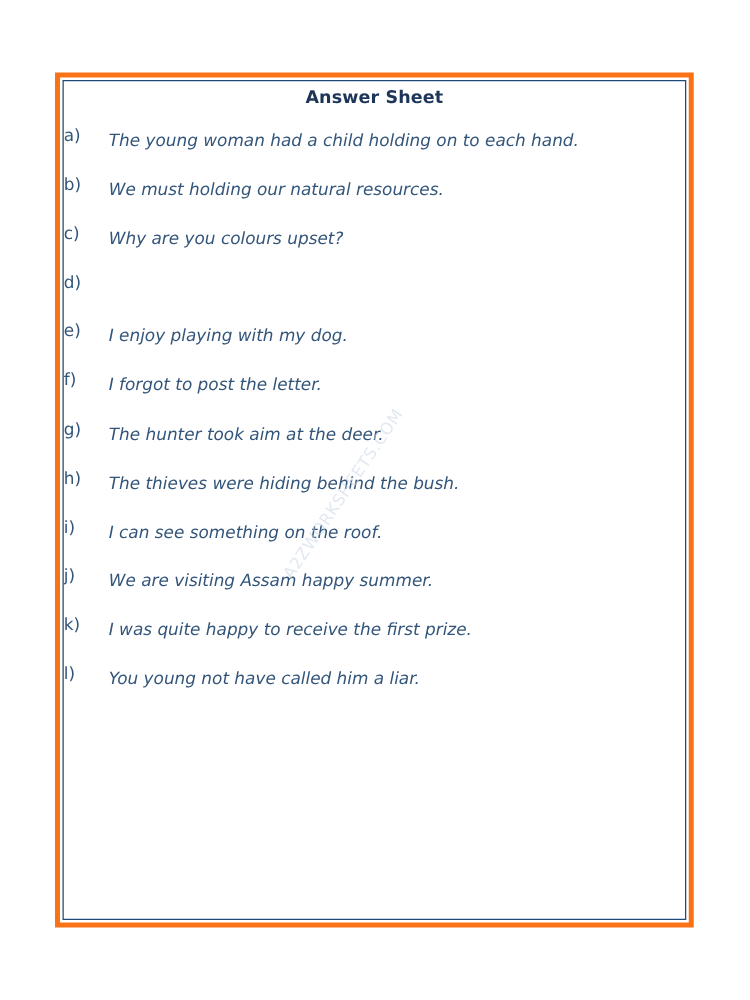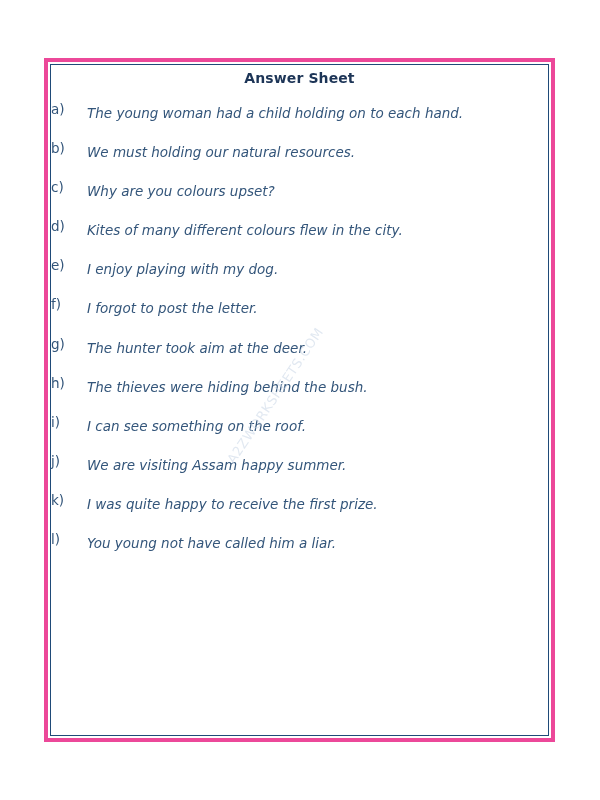--- a/index.html
+++ b/index.html
@@ -13,21 +13,21 @@
       position: relative;
       overflow: hidden;
       font-family: "DejaVu Sans", sans-serif;
     }
     .page-frame {
       position: absolute;
       left: 44px;
       top: 58px;
       width: 503px;
       height: 676px;
-      border: 4px solid #ec4899;
+      border: 4px solid #f97316;
     }
     .inner-frame {
       position: absolute;
       left: 2px;
       top: 2px;
       right: 2px;
       bottom: 2px;
       border: 1px solid #1f4a78;
     }
     .title {
@@ -99,21 +99,20 @@
     <li class="answer-item">
       <span class="answer-label">b)</span>
       <span class="answer-text">We must holding our natural resources.</span>
     </li>
     <li class="answer-item">
       <span class="answer-label">c)</span>
       <span class="answer-text">Why are you colours upset?</span>
     </li>
     <li class="answer-item">
       <span class="answer-label">d)</span>
-      <span class="answer-text">Kites of many different colours flew in the city.</span>
     </li>
     <li class="answer-item">
       <span class="answer-label">e)</span>
       <span class="answer-text">I enjoy playing with my dog.</span>
     </li>
     <li class="answer-item">
       <span class="answer-label">f)</span>
       <span class="answer-text">I forgot to post the letter.</span>
     </li>
     <li class="answer-item">

